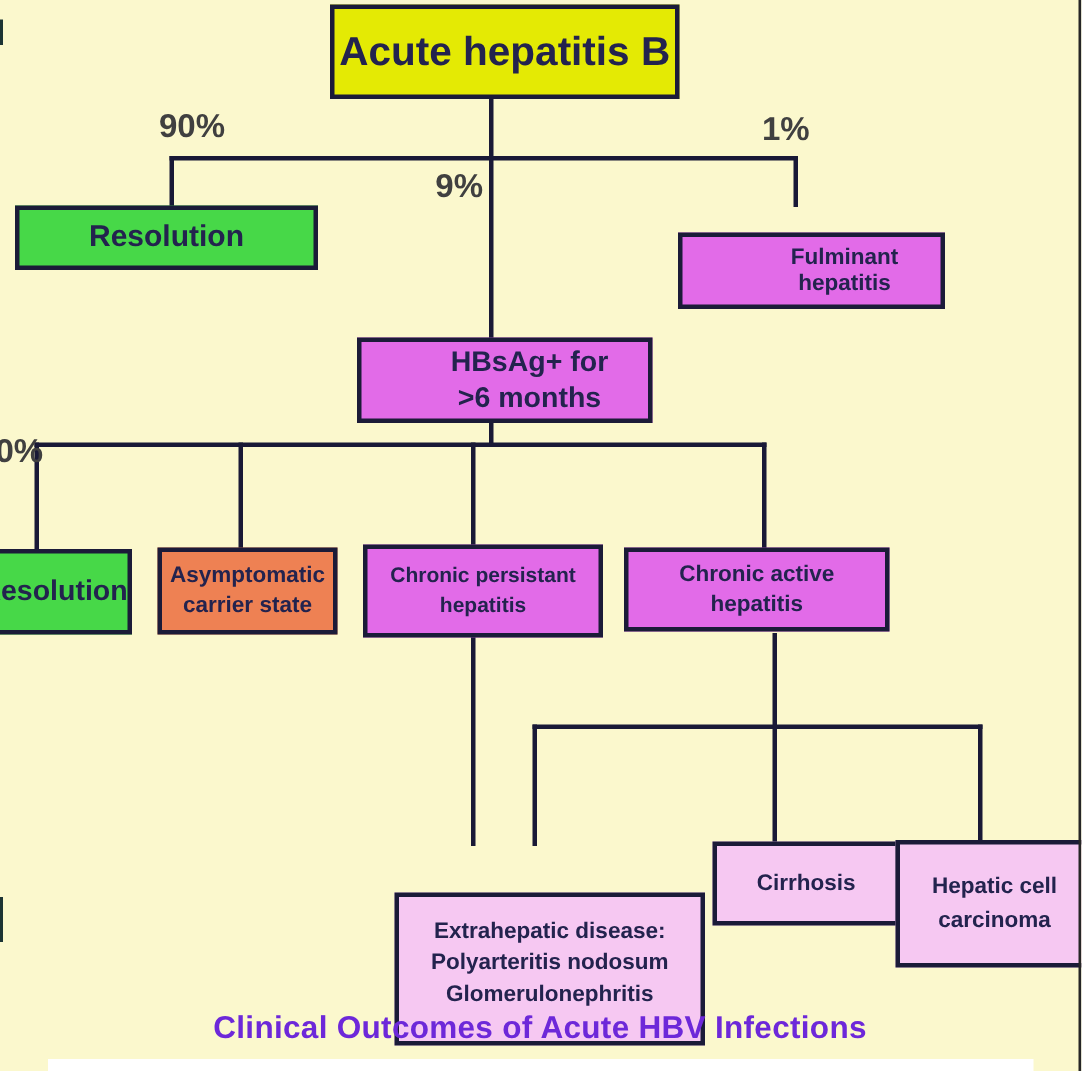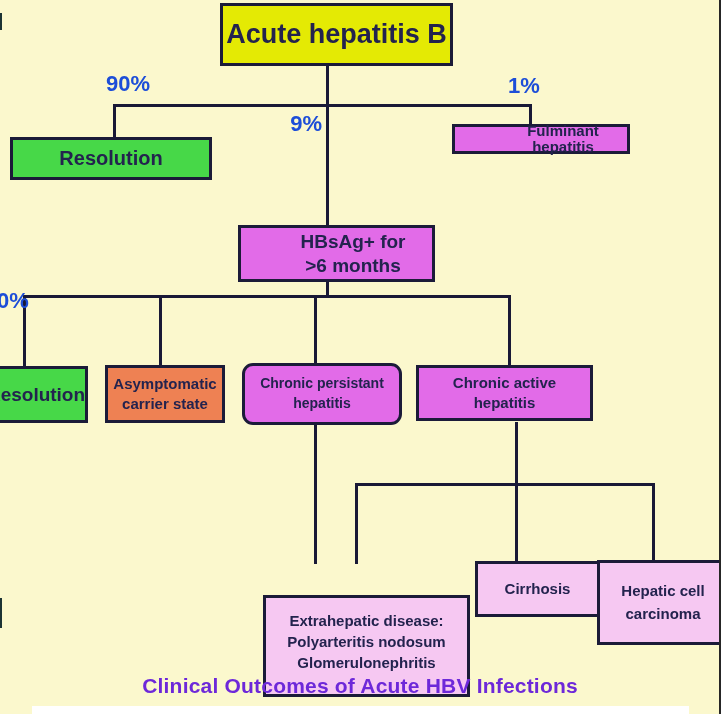--- a/index.html
+++ b/index.html
@@ -13,21 +13,21 @@
     position:absolute;border:3px solid #1b1b38;box-sizing:border-box;
     display:flex;flex-direction:column;align-items:center;justify-content:center;
     text-align:center;line-height:1.15;
   }
   .fill-yellow{background:#e4ea04;}
   .fill-green{background:#47d848;}
   .fill-magenta{background:#e26be8;}
   .fill-orange{background:#ee8153;}
   .fill-pink{background:#f6c8f2;}
   .edge{position:absolute;background:#191936;}
-  .pct{position:absolute;font-size:22px;color:#1d4ed8;}
+  .pct{position:absolute;font-size:22px;color:#404040;}
   #caption{
     position:absolute;left:60px;width:600px;top:674px;
     font-size:21px;text-align:center;color:#6d28d9;letter-spacing:0.2px;
   }
   .tick{position:absolute;background:#1c3434;}
   #bottom-strip{position:absolute;left:32px;right:32px;bottom:0;height:8px;background:#ffffff;}
   #right-edge{position:absolute;right:0;top:0;width:2px;height:714px;background:#262626;}
 </style>
 </head>
 <body>
@@ -56,40 +56,40 @@
   <div class="pct" style="left:-3px;top:288px;">0%</div>
 
   <div class="node fill-yellow" style="left:220px;top:3px;width:233px;height:63px;font-size:27px;">
     <div>Acute hepatitis B</div>
   </div>
 
   <div class="node fill-green" style="left:10px;top:137px;width:202px;height:43px;font-size:20px;">
     <div>Resolution</div>
   </div>
 
-  <div class="node fill-magenta" style="left:452px;top:124px;width:178px;height:30px;font-size:15px;line-height:1.1;padding-left:44px;">
+  <div class="node fill-magenta" style="left:452px;top:155px;width:178px;height:51px;font-size:15px;line-height:1.1;padding-left:44px;">
     <div>Fulminant</div>
     <div>hepatitis</div>
   </div>
 
   <div class="node fill-magenta" style="left:238px;top:225px;width:197px;height:57px;font-size:19px;line-height:1.25;padding-left:33px;">
     <div>HBsAg+ for</div>
     <div>&gt;6 months</div>
   </div>
 
   <div class="node fill-green" style="left:-16px;top:366px;width:104px;height:57px;font-size:19px;">
     <div>Resolution</div>
   </div>
 
   <div class="node fill-orange" style="left:105px;top:365px;width:120px;height:58px;font-size:15px;line-height:1.35;">
     <div>Asymptomatic</div>
     <div>carrier state</div>
   </div>
 
-  <div class="node fill-magenta" style="left:242px;top:363px;width:160px;height:62px;font-size:14px;line-height:1.4;border-radius:11px;">
+  <div class="node fill-magenta" style="left:242px;top:363px;width:160px;height:62px;font-size:14px;line-height:1.4;">
     <div>Chronic persistant</div>
     <div>hepatitis</div>
   </div>
 
   <div class="node fill-magenta" style="left:416px;top:365px;width:177px;height:56px;font-size:15px;line-height:1.35;">
     <div>Chronic active</div>
     <div>hepatitis</div>
   </div>
 
   <div class="node fill-pink" style="left:263px;top:563px;width:207px;height:102px;font-size:15px;line-height:1.4;justify-content:flex-start;padding-top:12px;margin-top:32px;">

